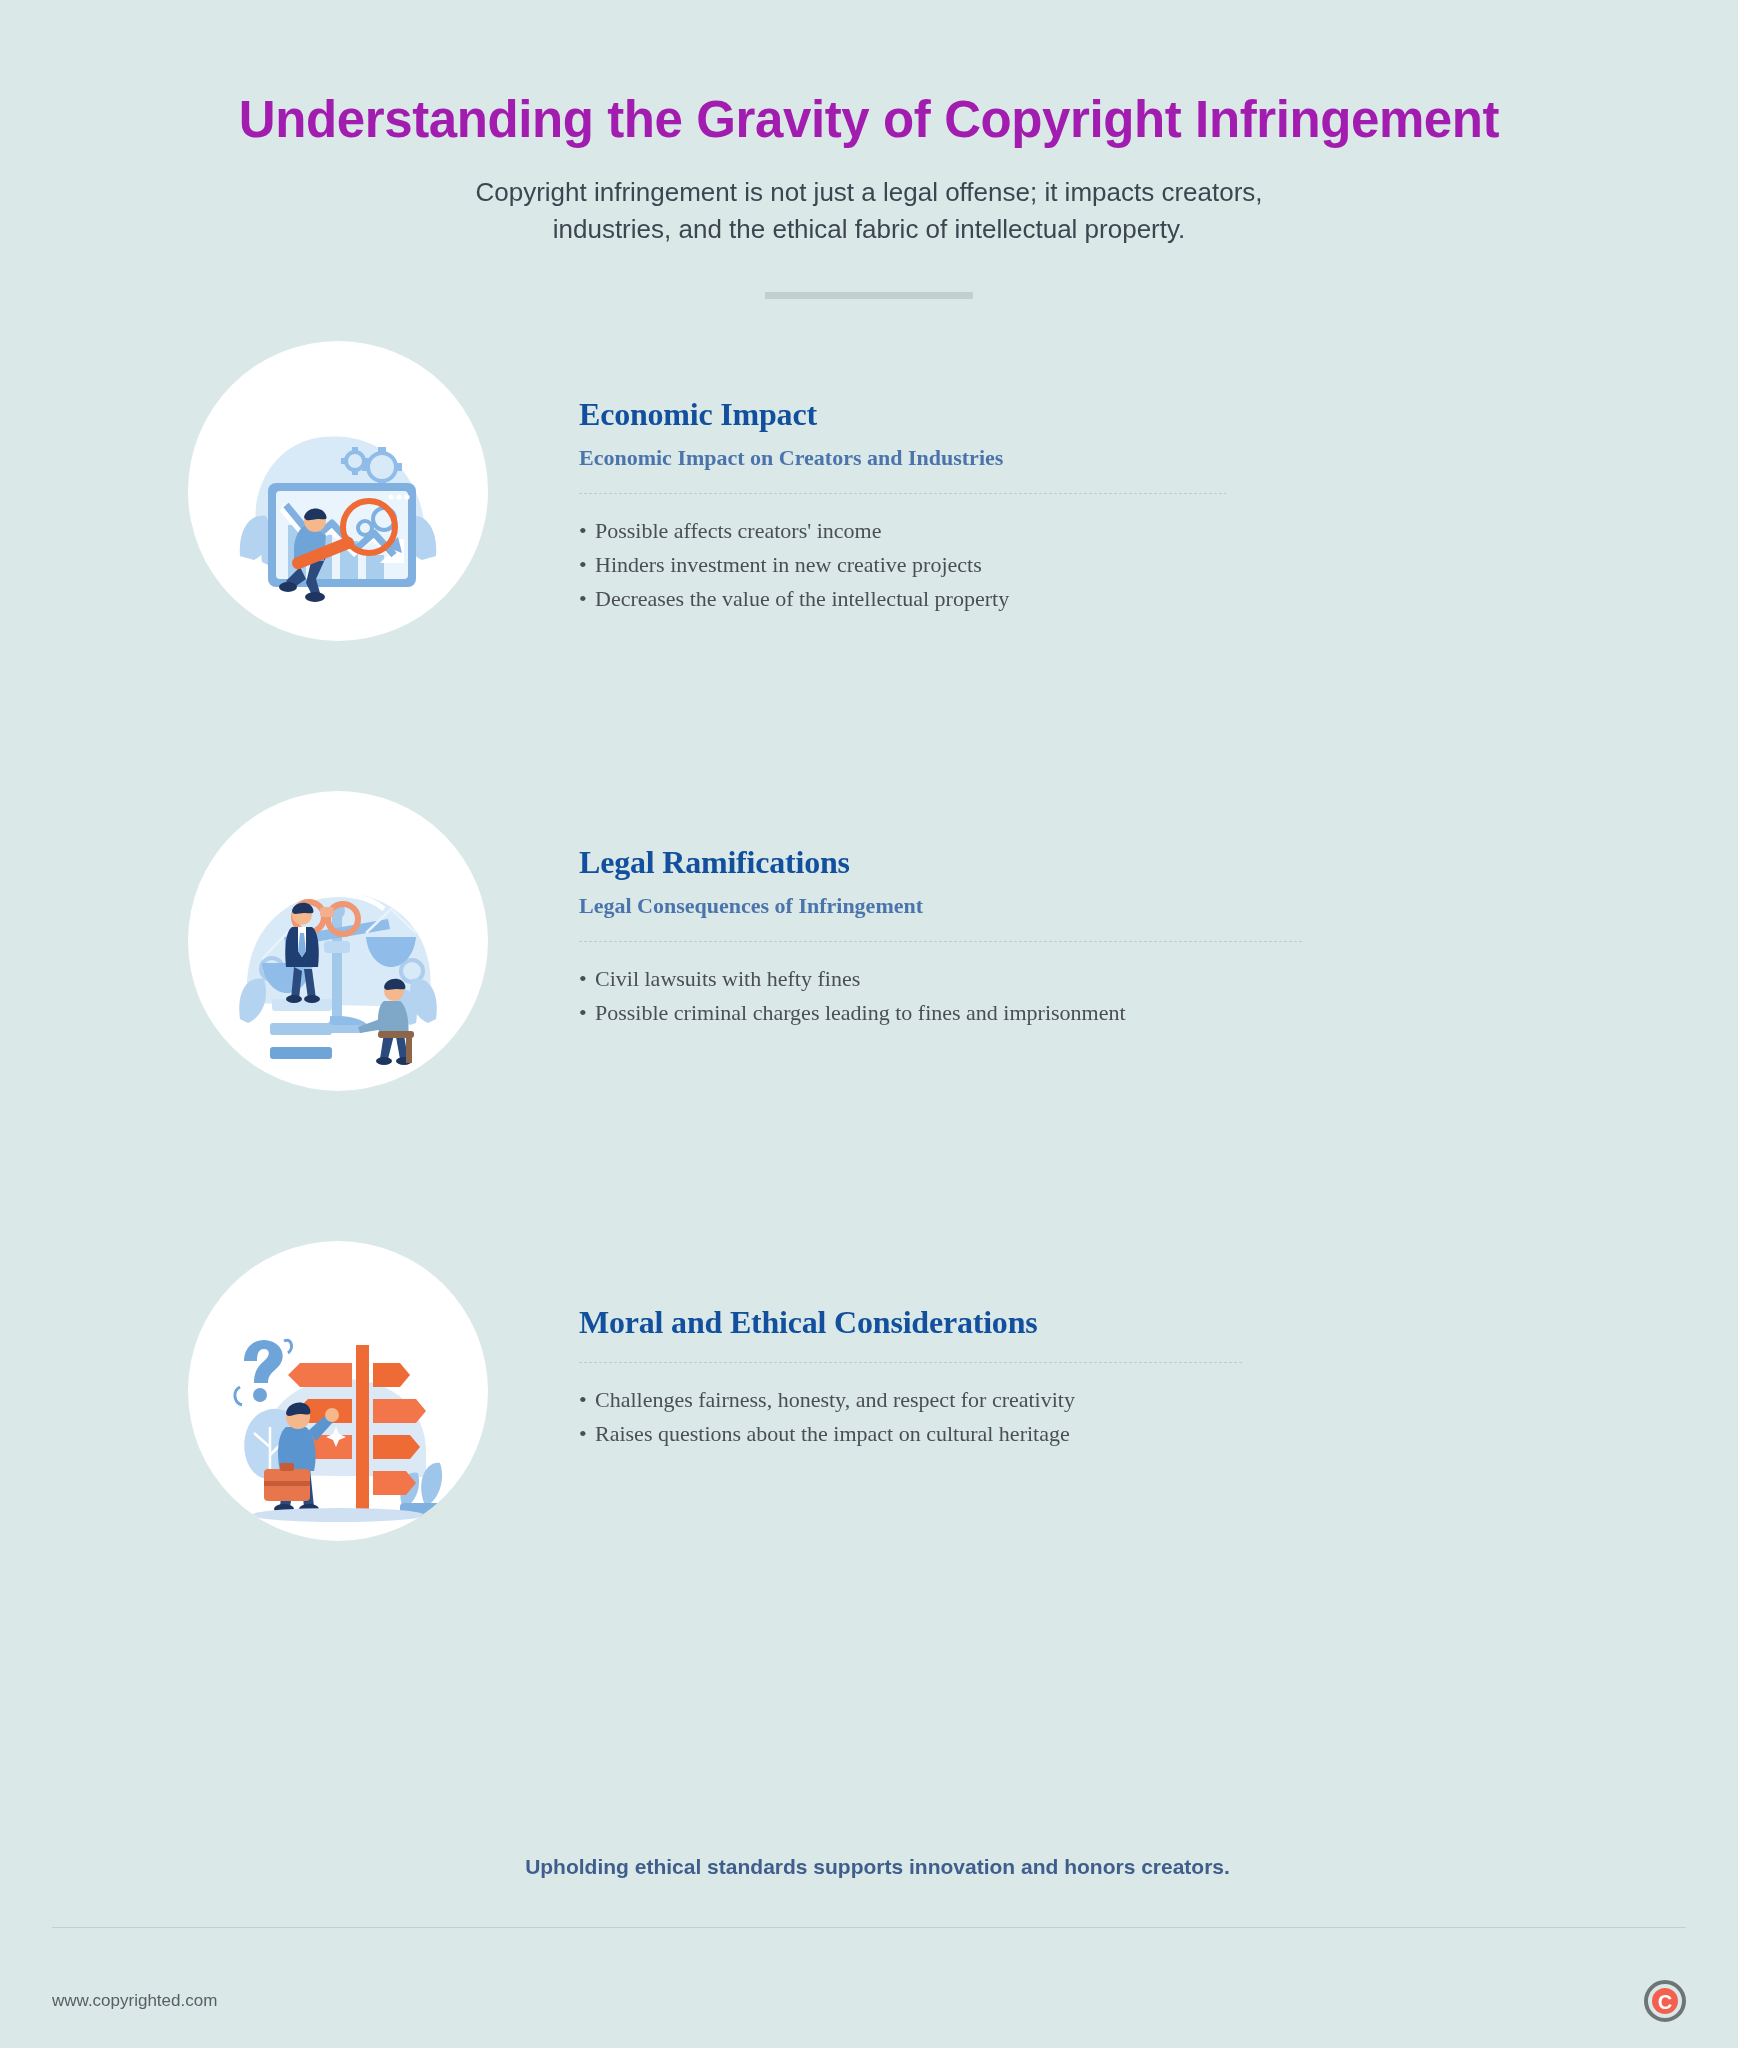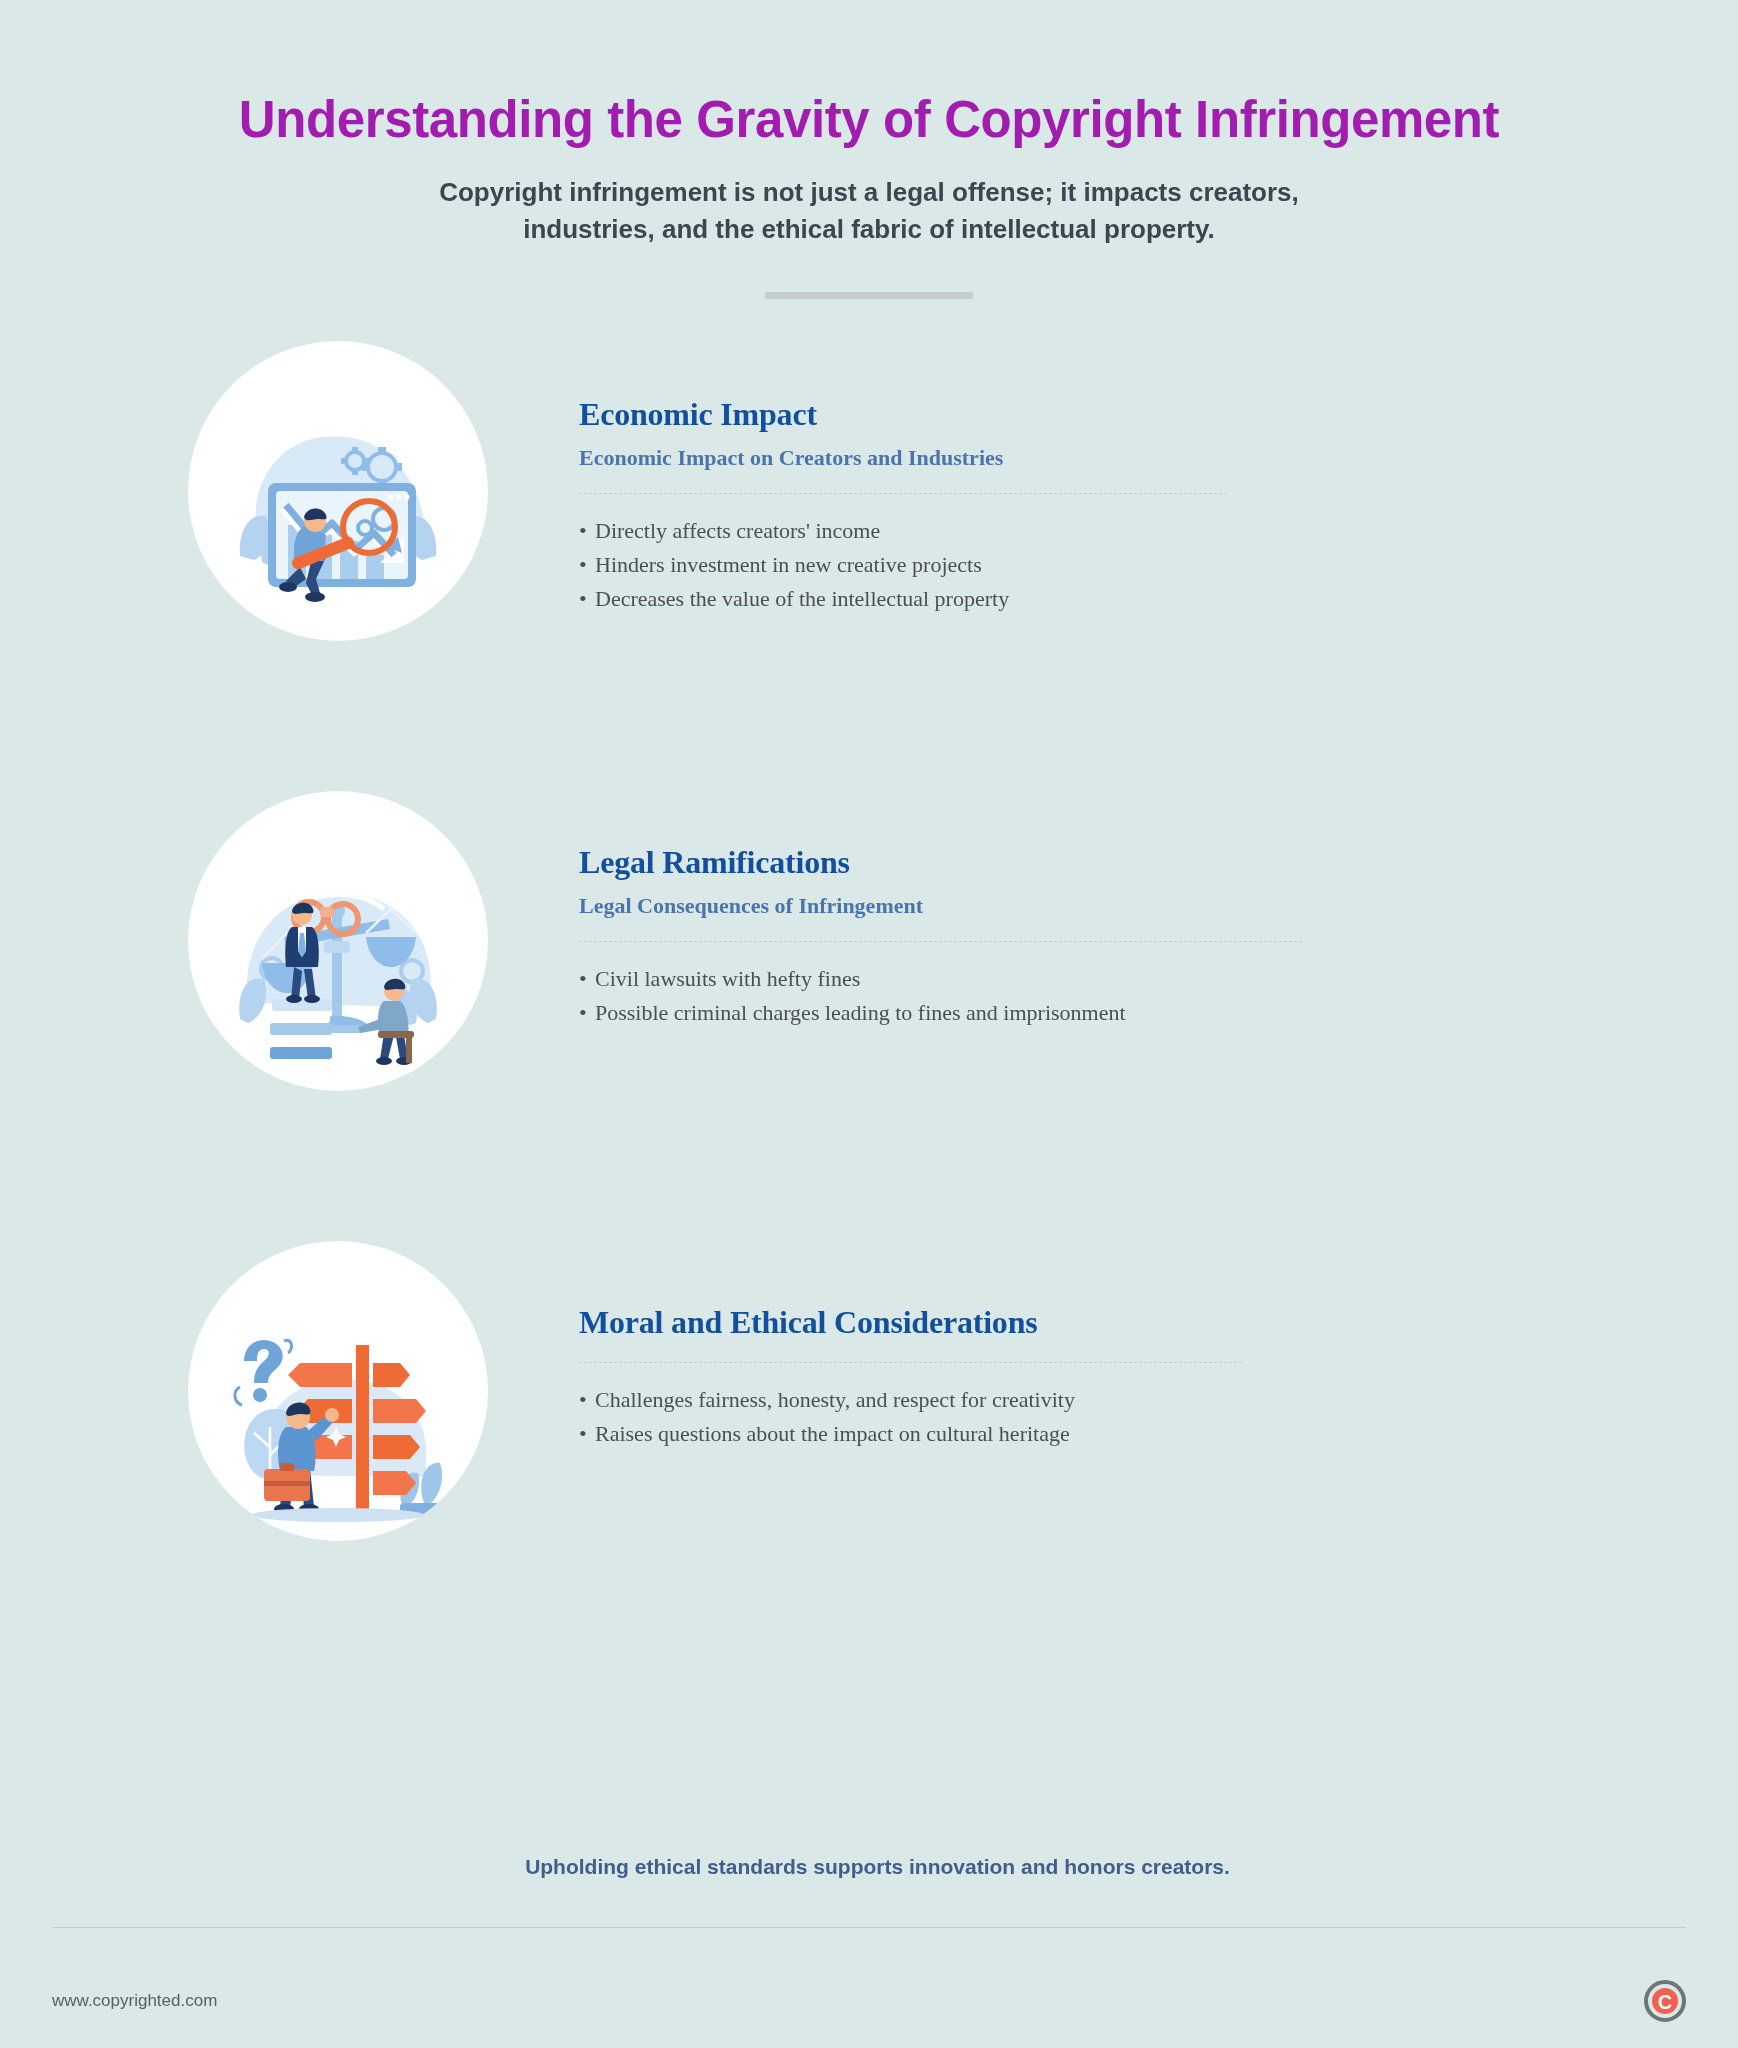--- a/index.html
+++ b/index.html
@@ -31,21 +31,21 @@
     font-weight: bold;
     color: #a21caf;
     letter-spacing: -0.4px;
     line-height: 1.1;
     margin: 0;
   }
   .subtitle {
     margin: 26px auto 0 auto;
     width: 1040px;
     font-size: 26px;
-    font-weight: bold;
+    font-weight: normal;
     line-height: 1.42;
     color: #3c4650;
   }
   .title-rule {
     width: 208px;
     height: 7px;
     background: #c3cfcf;
     margin: 44px auto 0 auto;
     border-radius: 1px;
   }
@@ -249,21 +249,21 @@
 
           <rect x="102" y="206" width="66" height="12" rx="6" transform="rotate(-22 135 212)" fill="#ef6b35"></rect>
           <circle cx="181" cy="186" r="26" fill="none" stroke="#ef6b35" stroke-width="6"></circle>
         </svg>
       </div>
       <div class="text-col">
         <h2 class="sec-title">Economic Impact</h2>
         <div class="sec-sub">Economic Impact on Creators and Industries</div>
         <div class="sec-divider w1"></div>
         <ul class="bullets">
-          <li>Directly affects creators' income</li>
+          <li>Possible affects creators' income</li>
           <li>Hinders investment in new creative projects</li>
           <li>Decreases the value of the intellectual property</li>
         </ul>
       </div>
     </div>
 
     <div class="section section-2 sec-2">
       <div class="illus-wrap">
         <svg viewBox="0 0 300 300">
           <path d="M60 212 C52 150 90 104 148 102 C202 100 238 136 242 180 C244 200 240 212 236 216 Z" fill="#d8e9f7"></path>

